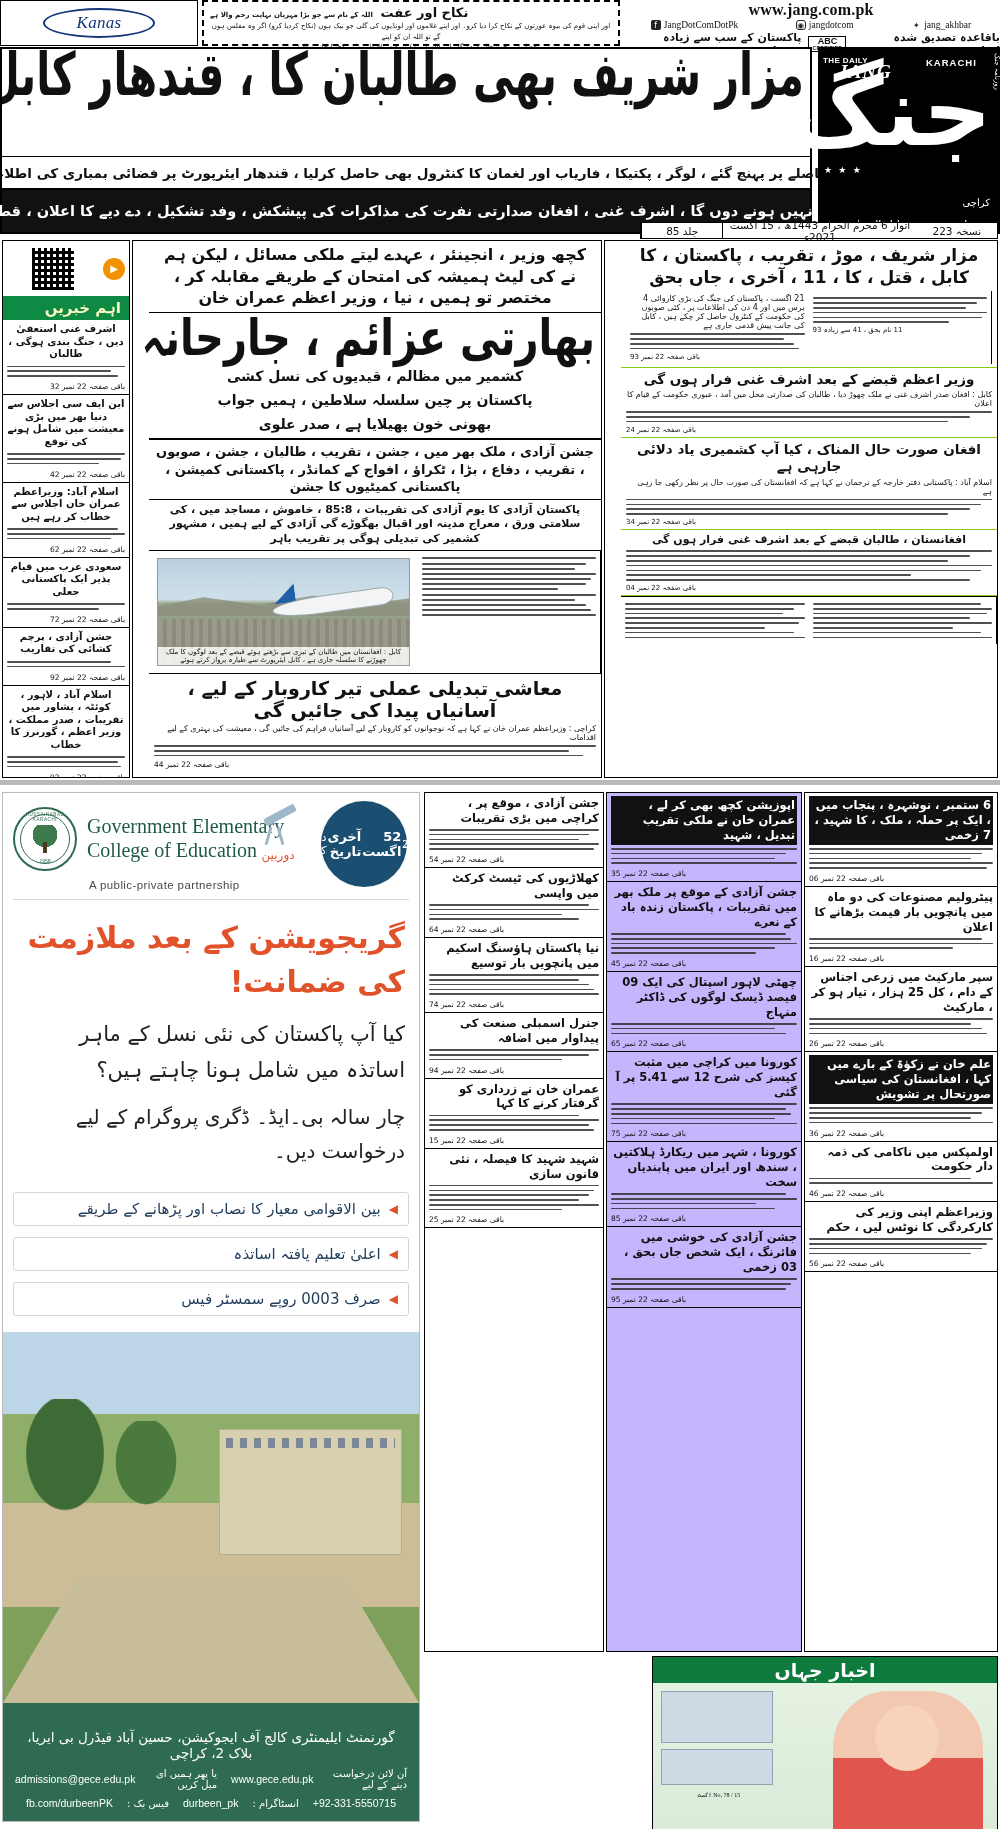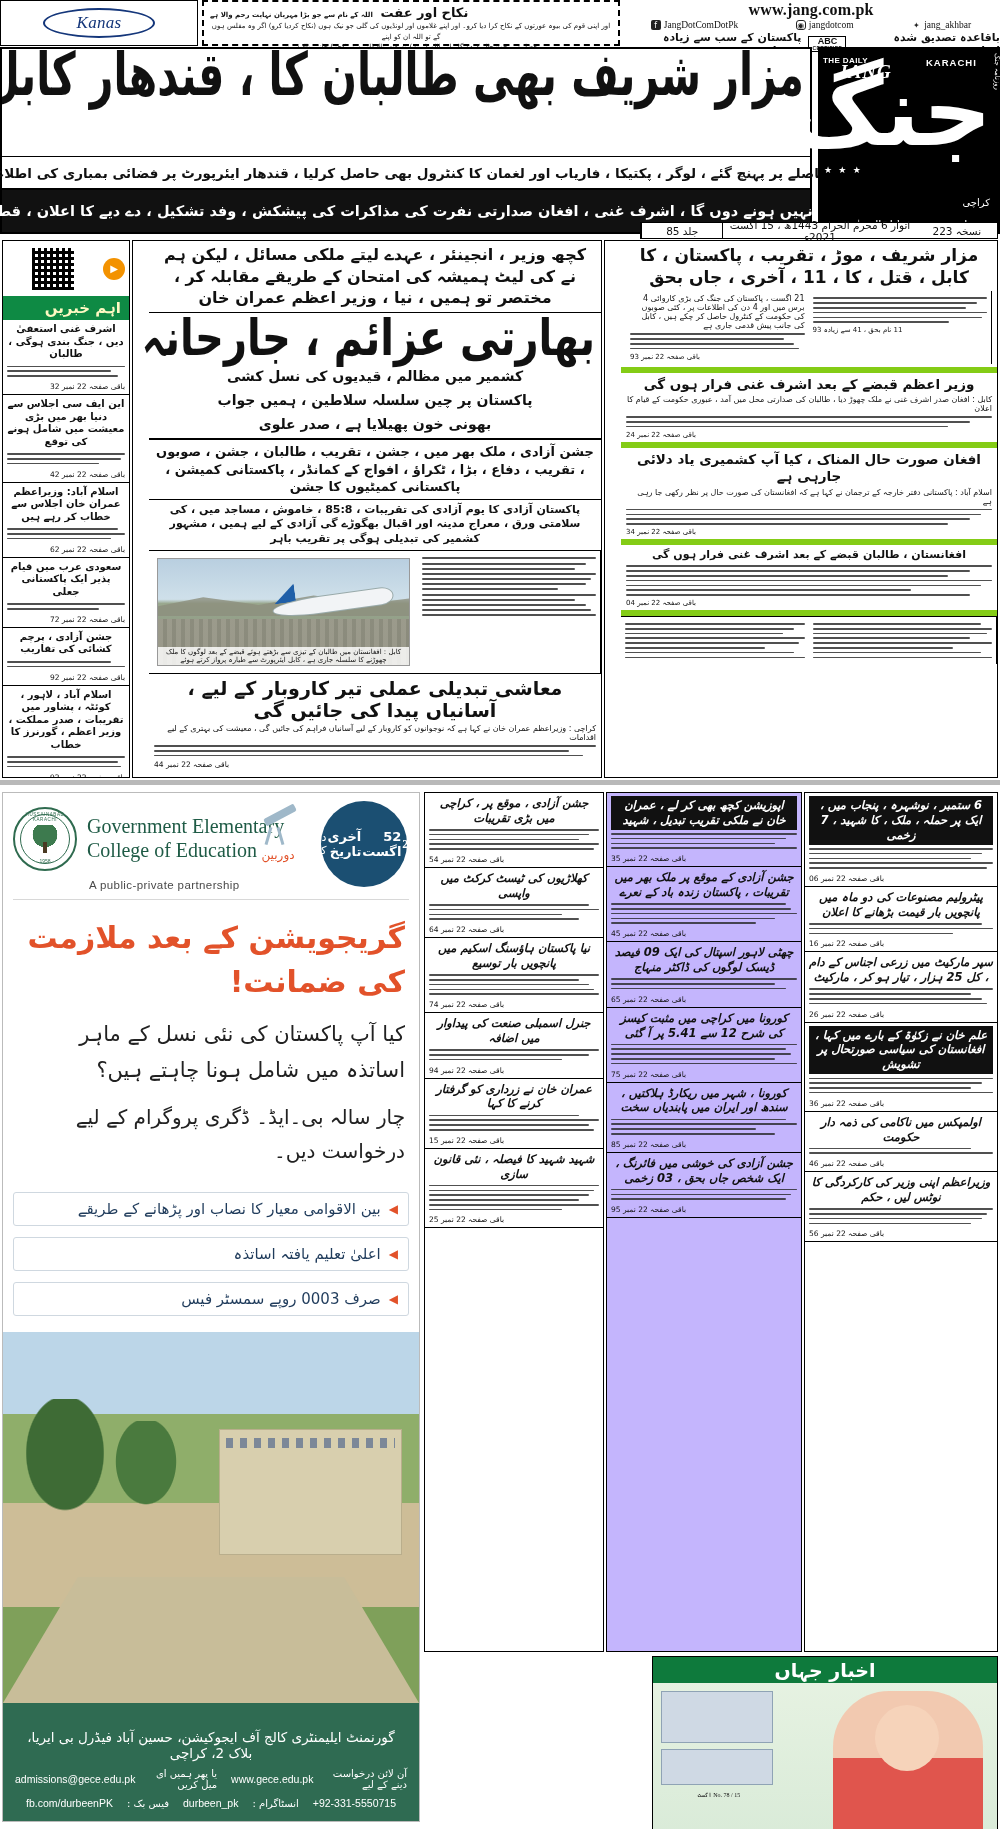--- a/index.html
+++ b/index.html
@@ -121,21 +121,21 @@
                  clip-path:polygon(0 100%,100% 0,100% 100%); transform:rotate(-8deg); }
   .photo .hill { position:absolute; left:0; right:0; top:30%; height:24%; background:#8c8f7d; opacity:.8;
                  clip-path:polygon(0 60%,18% 25%,40% 55%,62% 18%,85% 48%,100% 30%,100% 100%,0 100%); }
   .photo .city { position:absolute; left:0; right:0; bottom:0; height:44%;
                  background:repeating-linear-gradient(90deg,#9c9a8c 0 5px,#8b8a7c 5px 9px); opacity:.9; }
   .photo .cap { position:absolute; left:0; right:0; bottom:0; background:rgba(255,255,255,.82); font-size:7px;
                 direction:rtl; text-align:center; padding:1px 3px; }
 
   
   .c-right { left:604px; top:0; width:394px; height:538px; }
-  .rblk { border-bottom:6px solid #84cc16; padding:3px 5px; }
+  .rblk { border-bottom:1px solid #84cc16; padding:3px 5px; }
   .rblk .rh { direction:rtl; text-align:center; font-size:13.5px; font-weight:bold; line-height:1.3;
               font-family:"DejaVu Sans",sans-serif; }
   .rblk .rh.big { font-size:17px; }
 
   .two { display:flex; }
   .two > div { flex:1; padding:3px 4px; }
   .two > div + div { border-right:1px solid #000; }
 
   
   .lower { position:absolute; left:0; top:784px; width:1000px; height:1045px; }
@@ -200,22 +200,22 @@
   .gf-row .u { direction:rtl; font-family:"DejaVu Sans",sans-serif; font-size:10px; }
 
   
   .low-mid { position:absolute; left:424px; top:8px; width:180px; height:860px; border:1px solid #000; background:#fff;
              overflow:hidden; }
   .low-r1 { position:absolute; left:606px; top:8px; width:196px; height:860px; border:1px solid #000; background:#c4b5fd;
             overflow:hidden; }
   .low-r2 { position:absolute; left:804px; top:8px; width:194px; height:860px; border:1px solid #000; background:#fff;
             overflow:hidden; }
   .nblk { border-bottom:1px solid #000; padding:3px 4px; }
-  .nblk .nh { direction:rtl; text-align:center; font-size:11.5px; font-weight:bold; line-height:1.3;
-              font-family:"DejaVu Sans",sans-serif;font-style:italic; }
+  .nblk .nh { direction:rtl; font-size:11.5px; font-weight:bold; line-height:1.3;
+              font-family:"DejaVu Sans",sans-serif; }
   .nblk .nh.inv { background:#111; color:#fff; padding:2px; }
   .nblk .nf { direction:rtl; text-align:left; font-size:7.5px; margin-top:2px; }
 
   
   .mag { position:absolute; left:652px; top:872px; width:346px; height:330px; border:1px solid #000; overflow:hidden;
          background:linear-gradient(#e8f3e3,#cde4cf); }
   .mag-head { background:#0e7a3c; color:#fff; text-align:center; font-size:19px; font-weight:bold; direction:rtl;
               padding:2px 0; font-family:"DejaVu Sans",sans-serif; }
   .mag-body { position:relative; height:238px; }
   .mag-model { position:absolute; right:14px; top:8px; width:150px; height:224px;

